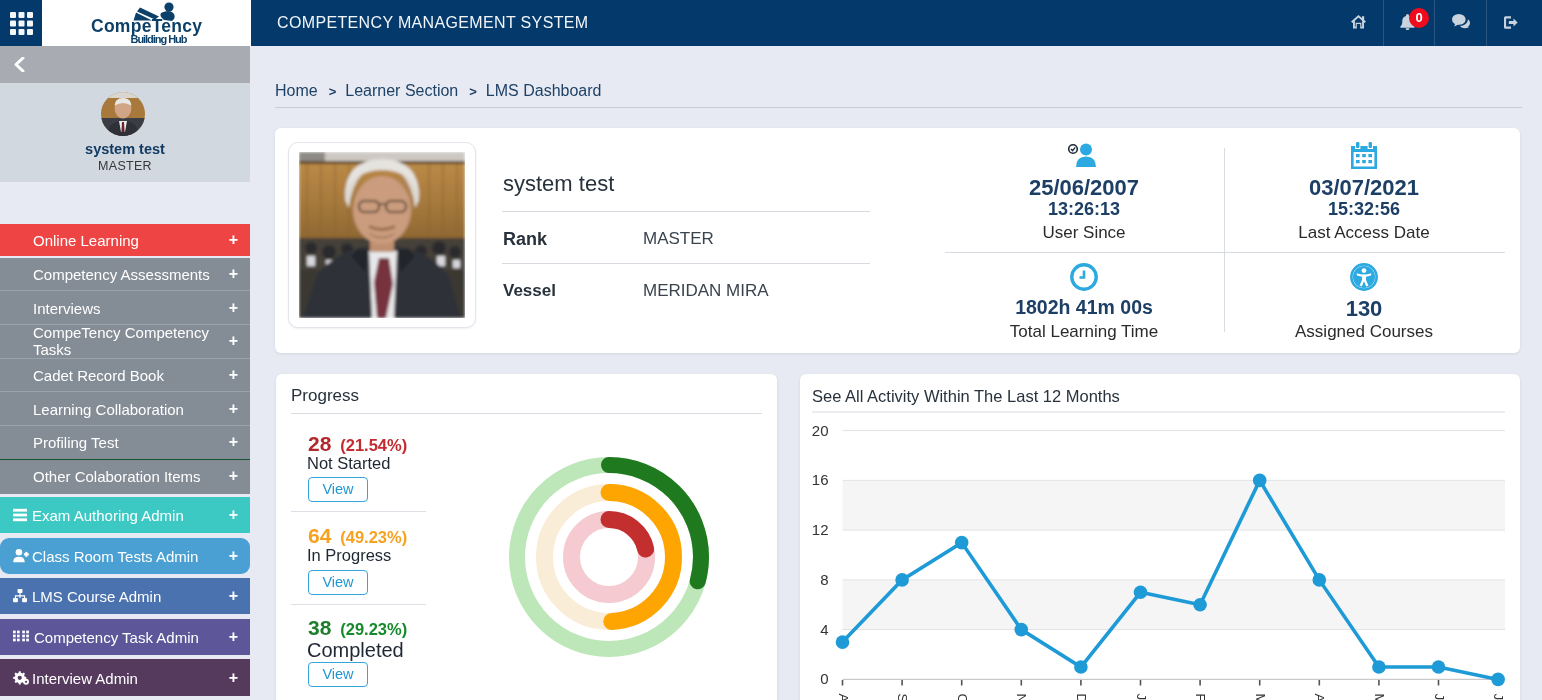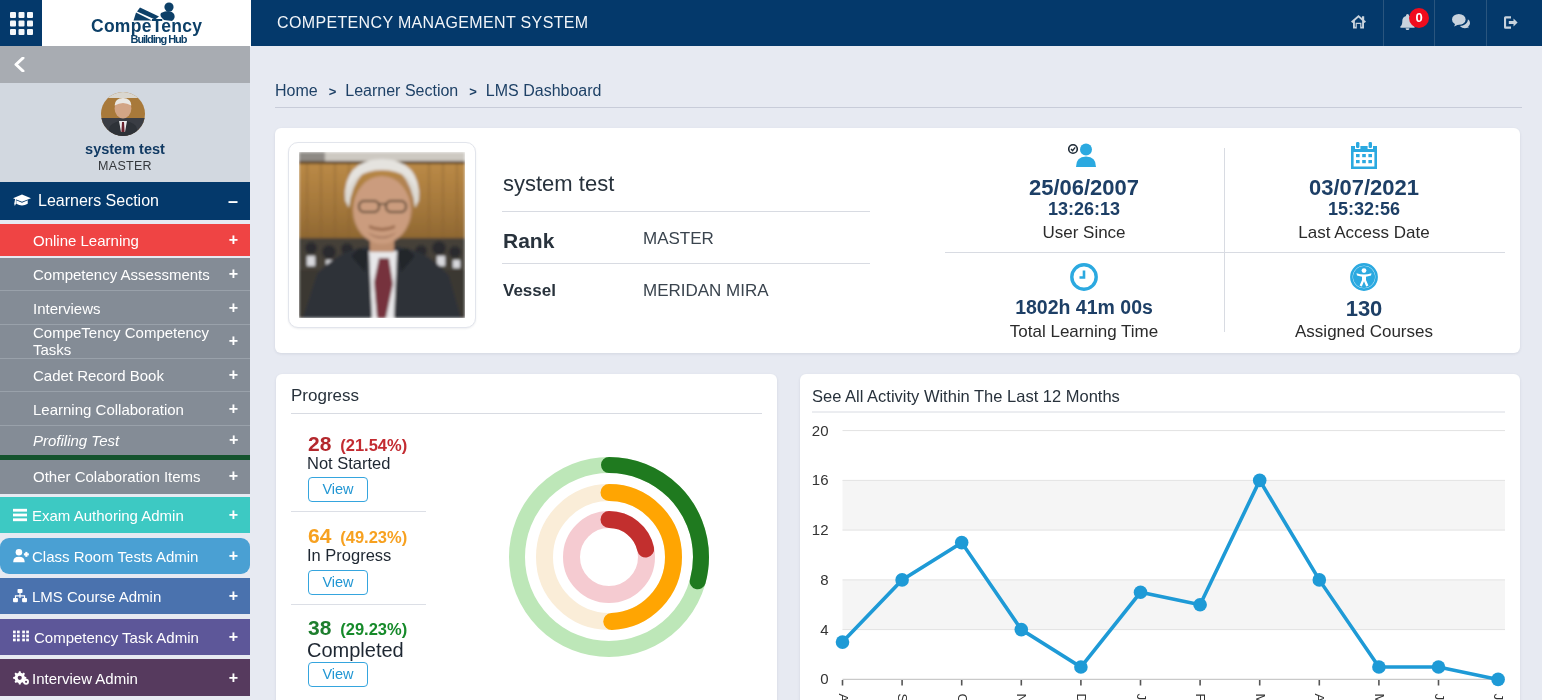--- a/index.html
+++ b/index.html
@@ -96,29 +96,20 @@
     <path d="M18 29 L26 29 L24 40 L20 40 Z" fill="#EDEDEF"></path>
     <path d="M21 30 L23 30 L23.6 40 L20.4 40 Z" fill="#6B2430"></path>
     <ellipse cx="22" cy="16.5" rx="8.4" ry="10" fill="#D2A586"></ellipse>
     <path d="M13.6 13.5 Q14 6 22 6 Q30 6 30.4 13.5 Q26 11 22 11 Q18 11 13.6 13.5 Z" fill="#E9E7E3"></path>
    </svg>
   </div>
   <div class="abs pname" style="left:0;top:58px;width:250px;">system test</div>
   <div class="abs prank" style="left:0;top:76px;width:250px;">MASTER</div>
  </div>
 
- <div class="abs mi" style="top:136px;height:38px;background:#04396B;font-size:16px;">
-  <svg class="ico" style="width:18px;height:14px" viewBox="0 0 22 16" fill="#fff">
-   <path d="M11 0 L22 4.5 L11 9 L0 4.5 Z"></path>
-   <path d="M4 7 L4 11.5 Q11 15.5 18 11.5 L18 7 L11 10 Z"></path>
-   <path d="M2.6 5.6 L3.6 5.6 L3.6 11 Q3.1 13 2 13.8 L1.6 11.2 Z"></path>
-  </svg>
-  <span class="mtxt" style="left:38px;">Learners Section</span>
-      <span class="plus" style="font-size:18px;">–</span>
- </div>
  <div class="abs mi" style="top:177.5px;height:32.5px;background:#ef4444;">
       <span class="mtxt">Online Learning</span>
       <span class="plus">+</span>
     </div>
  <div class="abs mi" style="top:211.5px;height:236px;background:#848C96;">
   <div style="height:33.7px;position:relative;border-bottom:1px solid #99A1AA;">
         <span class="mtxt">Competency Assessments</span>
         <span class="plus">+</span>
       </div>
   <div style="height:33.7px;position:relative;border-bottom:1px solid #99A1AA;">
@@ -130,21 +121,21 @@
         <span class="plus">+</span>
       </div>
   <div style="height:33.7px;position:relative;border-bottom:1px solid #99A1AA;padding-left:17px;">
         <span class="mtxt">Cadet Record Book</span>
         <span class="plus">+</span>
       </div>
   <div style="height:33.7px;position:relative;border-bottom:1px solid #99A1AA;">
         <span class="mtxt">Learning Collaboration</span>
         <span class="plus">+</span>
       </div>
-  <div style="height:33.7px;position:relative;border-bottom:5px solid #14532d;font-style:italic;">
+  <div style="height:33.7px;position:relative;border-bottom:1px solid #14532d;">
         <span class="mtxt">Profiling Test</span>
         <span class="plus">+</span>
       </div>
   <div style="height:33.7px;position:relative;">
         <span class="mtxt">Other Colaboration Items</span>
         <span class="plus">+</span>
       </div>
  </div>
 
  <div class="abs mi" style="top:451px;height:36.3px;background:#3DC9C3;">
@@ -270,21 +261,21 @@
   <rect x="60" y="49" width="20" height="11" rx="5" fill="none" stroke="#54422F" stroke-width="2"></rect>
   <rect x="87" y="49" width="20" height="11" rx="5" fill="none" stroke="#54422F" stroke-width="2"></rect>
   <line x1="80" y1="52" x2="87" y2="52" stroke="#54422F" stroke-width="1.6"></line>
   <path d="M68 80 Q83 90 98 80 Q91 86 83 86 Q75 86 68 80 Z" fill="#7C513C"></path>
   <path d="M70 73 Q83 79 96 73 L96 76 Q83 82 70 76 Z" fill="#9A6A4D"></path>
  </g>
 </svg>
 </div>
 <div class="abs" style="left:503px;top:171px;font-size:22px;color:#28323C;">system test</div>
 <div class="abs" style="left:502px;top:211px;width:368px;height:1px;background:#d8dbe2;"></div>
-<div class="abs" style="left:503px;top:229px;font-size:21px;font-weight:bold;color:#28323C;">Rank</div>
+<div class="abs" style="left:503px;top:229px;font-size:18px;font-weight:bold;color:#28323C;">Rank</div>
 <div class="abs" style="left:643px;top:229px;font-size:17px;color:#3A444E;">MASTER</div>
 <div class="abs" style="left:502px;top:263px;width:368px;height:1px;background:#d8dbe2;"></div>
 <div class="abs" style="left:503px;top:281px;font-size:17px;font-weight:bold;color:#28323C;">Vessel</div>
 <div class="abs" style="left:643px;top:281px;font-size:17px;color:#3A444E;">MERIDAN MIRA</div>
 
 <div class="abs" style="left:1224px;top:148px;width:1px;height:184px;background:#d8dbe2;"></div>
 <div class="abs" style="left:945px;top:252px;width:560px;height:1px;background:#d8dbe2;"></div>
 
 <svg class="abs" style="left:1068px;top:143px" width="32" height="25" viewBox="0 0 32 25">
  <g fill="#2BA9E0">

